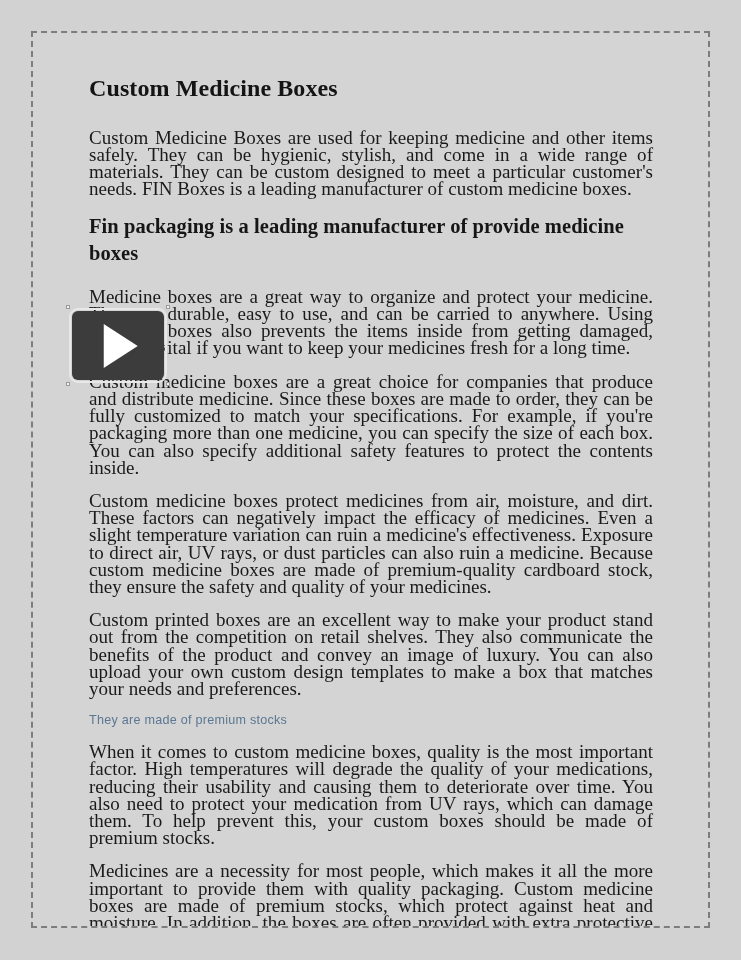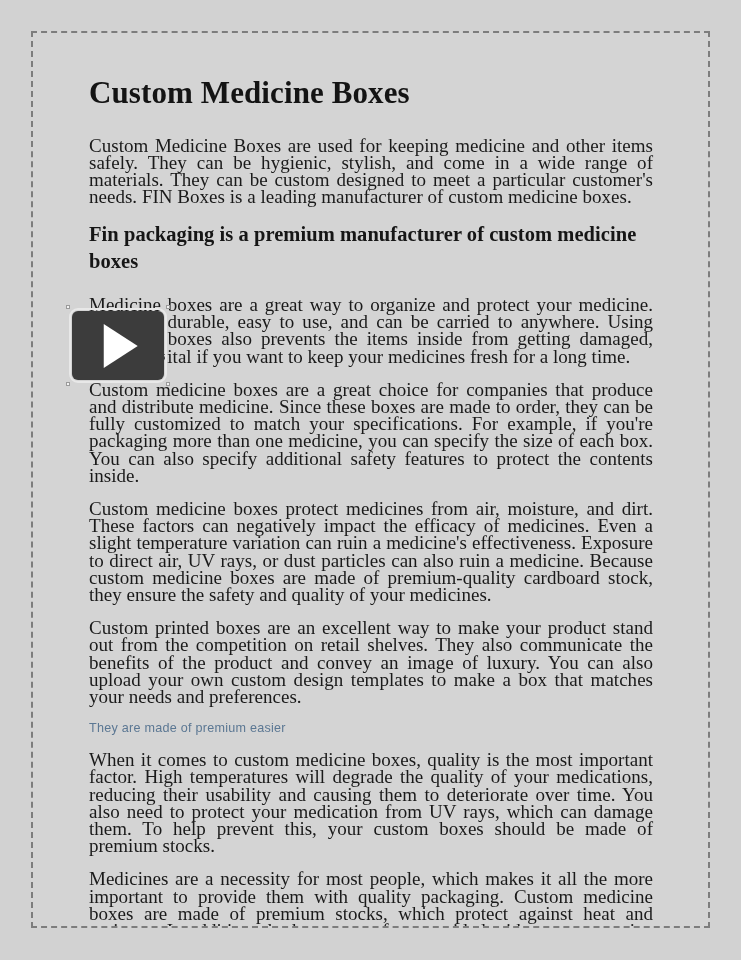--- a/index.html
+++ b/index.html
@@ -40,21 +40,21 @@
 
   #content-column {
     position: absolute;
     left: 56px;
     top: 42px;
     width: 564px;
   }
 
   h1.doc-title {
     font-family: "Liberation Serif", "DejaVu Serif", serif;
-    font-size: 31px;
+    font-size: 24px;
     font-weight: bold;
     color: #141414;
     margin: 0 0 26px 0;
     letter-spacing: 0.1px;
     line-height: 1.15;
   }
 
   h2.doc-subtitle {
     font-family: "Liberation Serif", "DejaVu Serif", serif;
     font-size: 20.5px;
@@ -143,31 +143,31 @@
 
 <div id="doc-frame">
   <div id="page-surface">
 
     <div id="content-column">
 
       <h1 class="doc-title">Custom Medicine Boxes</h1>
 
       <p class="body-text">Custom Medicine Boxes are used for keeping medicine and other items safely. They can be hygienic, stylish, and come in a wide range of materials. They can be custom designed to meet a particular customer's needs. FIN Boxes is a leading manufacturer of custom medicine boxes.</p>
 
-      <h2 class="doc-subtitle">Fin packaging is a premium manufacturer of custom medicine boxes</h2>
+      <h2 class="doc-subtitle">Fin packaging is a leading manufacturer of provide medicine boxes</h2>
 
       <p class="body-text">Medicine boxes are a great way to organize and protect your medicine. They are durable, easy to use, and can be carried to anywhere. Using medicine boxes also prevents the items inside from getting damaged, which is vital if you want to keep your medicines fresh for a long time.</p>
 
       <p class="body-text">Custom medicine boxes are a great choice for companies that produce and distribute medicine. Since these boxes are made to order, they can be fully customized to match your specifications. For example, if you're packaging more than one medicine, you can specify the size of each box. You can also specify additional safety features to protect the contents inside.</p>
 
       <p class="body-text">Custom medicine boxes protect medicines from air, moisture, and dirt. These factors can negatively impact the efficacy of medicines. Even a slight temperature variation can ruin a medicine's effectiveness. Exposure to direct air, UV rays, or dust particles can also ruin a medicine. Because custom medicine boxes are made of premium-quality cardboard stock, they ensure the safety and quality of your medicines.</p>
 
       <p class="body-text">Custom printed boxes are an excellent way to make your product stand out from the competition on retail shelves. They also communicate the benefits of the product and convey an image of luxury. You can also upload your own custom design templates to make a box that matches your needs and preferences.</p>
 
-      <h3 class="blue-heading">They are made of premium easier</h3>
+      <h3 class="blue-heading">They are made of premium stocks</h3>
 
       <p class="body-text">When it comes to custom medicine boxes, quality is the most important factor. High temperatures will degrade the quality of your medications, reducing their usability and causing them to deteriorate over time. You also need to protect your medication from UV rays, which can damage them. To help prevent this, your custom boxes should be made of premium stocks.</p>
 
       <p class="body-text">Medicines are a necessity for most people, which makes it all the more important to provide them with quality packaging. Custom medicine boxes are made of premium stocks, which protect against heat and moisture. In addition, the boxes are often provided with extra protective items to protect delicate products during transport. Medicine boxes also indicate the ingredients used to create the medicine, making it easier for people to identify safe medications. Moreover, they also list the expiration and manufacturing date of the medicine.</p>
 
     </div>
 
     <div id="video-overlay">
       <div class="play-plate">
         <span class="play-triangle"></span>

